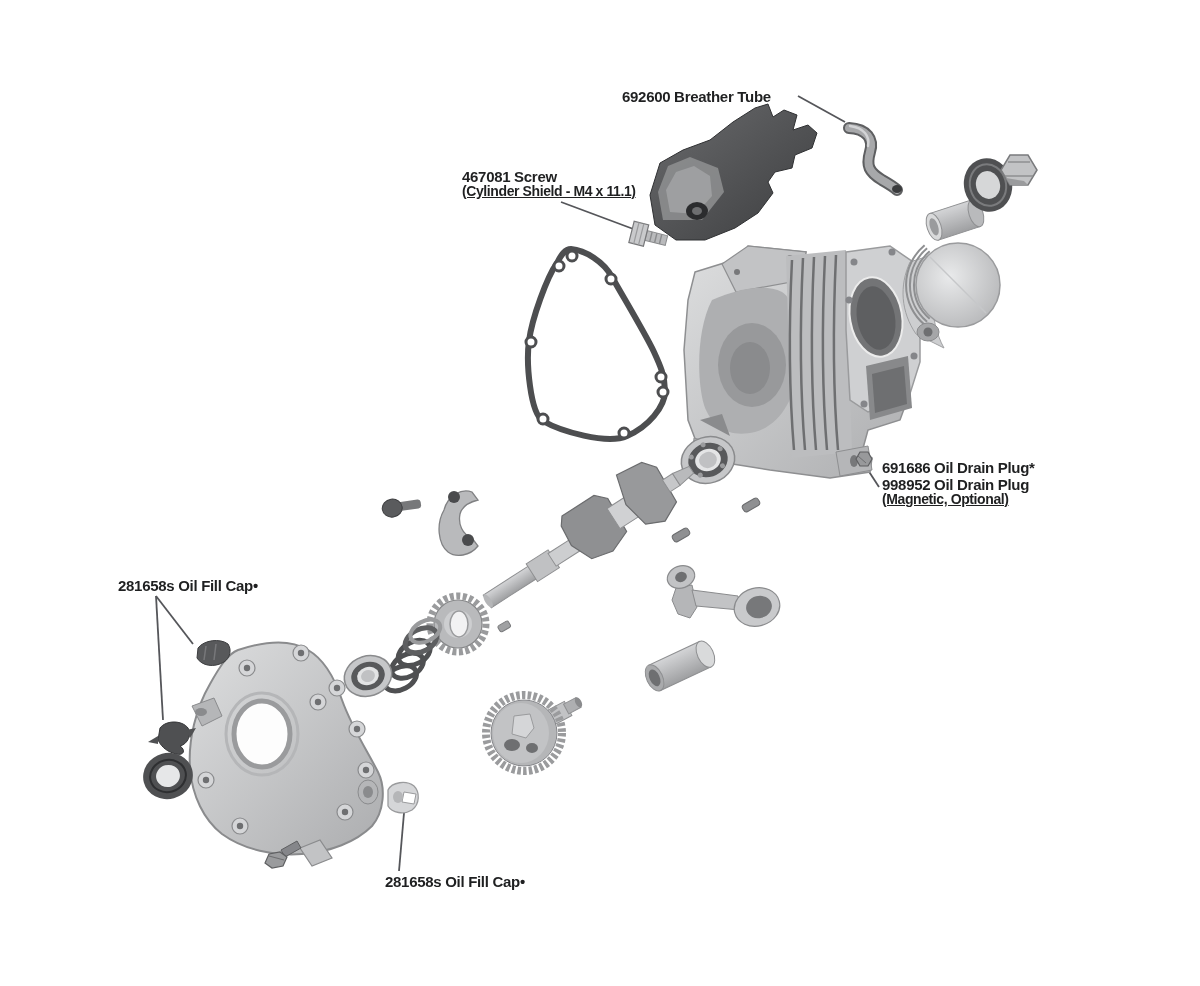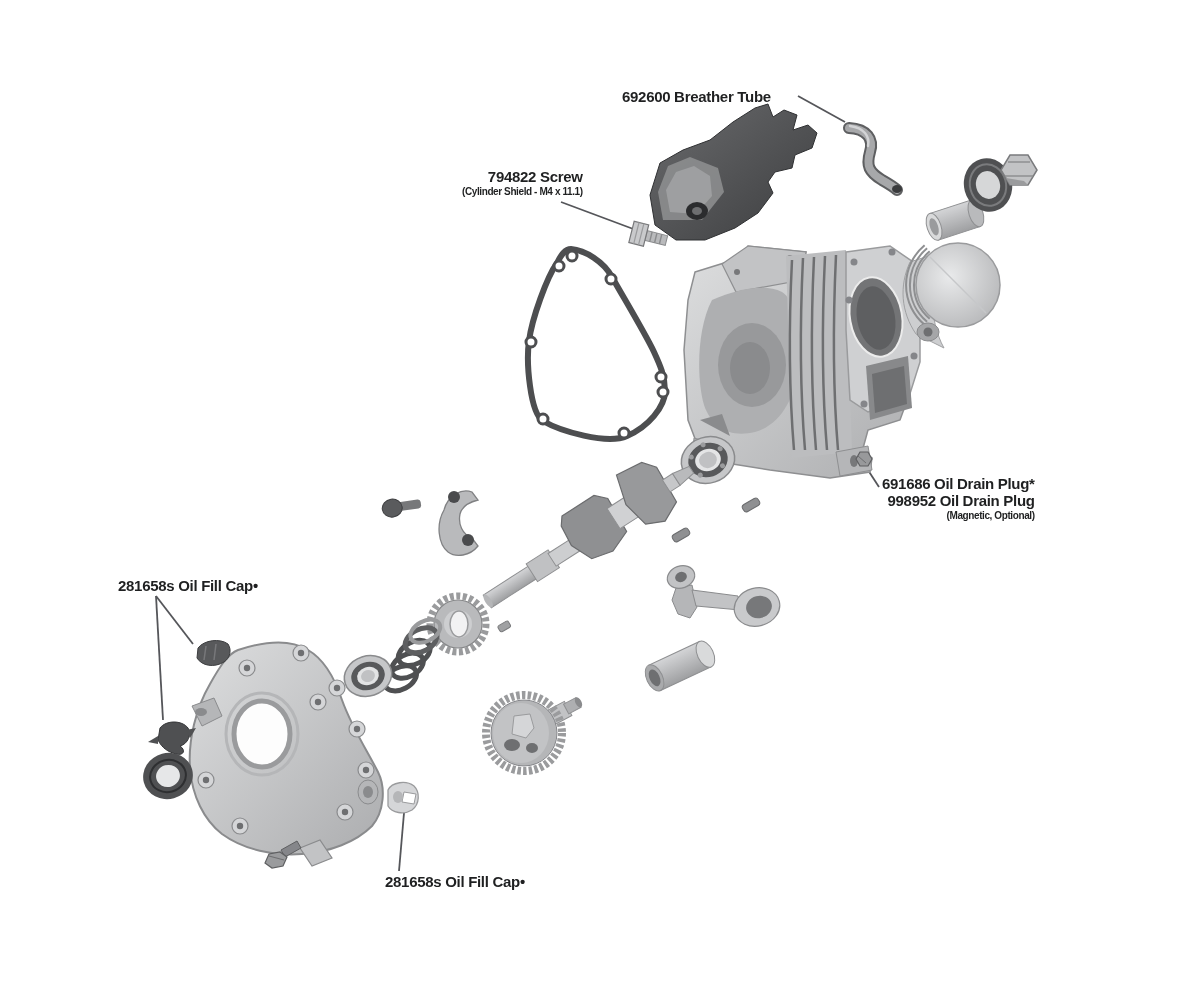--- a/index.html
+++ b/index.html
@@ -1,21 +1,21 @@
 <!DOCTYPE html>
 <html><head>
 <meta charset="utf-8">
 <style>
   html,body{margin:0;padding:0;background:#fff;}
   .stage{position:relative;width:1200px;height:986px;background:#fff;overflow:hidden;
          font-family:"Liberation Sans",sans-serif;}
   .stage svg{position:absolute;left:0;top:0;}
   .lbl{position:absolute;font-weight:bold;font-size:15px;line-height:17px;
-       color:#1f2021;white-space:nowrap;letter-spacing:-0.3px;text-align:right;}
-  .lbl .sub{display:block;font-size:10px;line-height:13px;letter-spacing:-0.4px;}
+       color:#1f2021;white-space:nowrap;letter-spacing:-0.3px;}
+  .lbl .sub{display:block;font-size:14px;line-height:13px;letter-spacing:-0.4px;text-decoration:underline;}
 </style>
 </head>
 <body>
 
 <div class="stage">
 
 <svg width="1200" height="986" viewBox="0 0 1200 986">
   <defs>
     <linearGradient id="gl" x1="0" y1="0" x2="1" y2="1">
       <stop offset="0" stop-color="#dddedf"></stop>
@@ -300,25 +300,25 @@
     <polygon points="287,857 283,866 272,868 265,863 269,854 280,852" fill="#9a9b9d" stroke="#5e5f61" stroke-width="1.2"></polygon>
     <line x1="269" y1="856" x2="284" y2="860" stroke="#6e6f71" stroke-width="1.2"></line>
   </g>
 </svg>
 
 <div class="lbl" style="left:622px;top:88px;">
   <span>692600 Breather Tube</span>
 </div>
 
 <div class="lbl" style="left:462px;top:168px;">
-  <span>794822 Screw</span>
+  <span>467081 Screw</span>
   <span class="sub">(Cylinder Shield - M4 x 11.1)</span>
 </div>
 
-<div class="lbl" style="left:882px;top:459px;margin-top:16px;">
+<div class="lbl" style="left:882px;top:459px;">
   <span style="display:block">691686 Oil Drain Plug*</span>
   <span style="display:block">998952 Oil Drain Plug</span>
   <span class="sub">(Magnetic, Optional)</span>
 </div>
 
 <div class="lbl" style="left:118px;top:577px;">
   <span>281658s Oil Fill Cap•</span>
 </div>
 
 <div class="lbl" style="left:385px;top:873px;">

